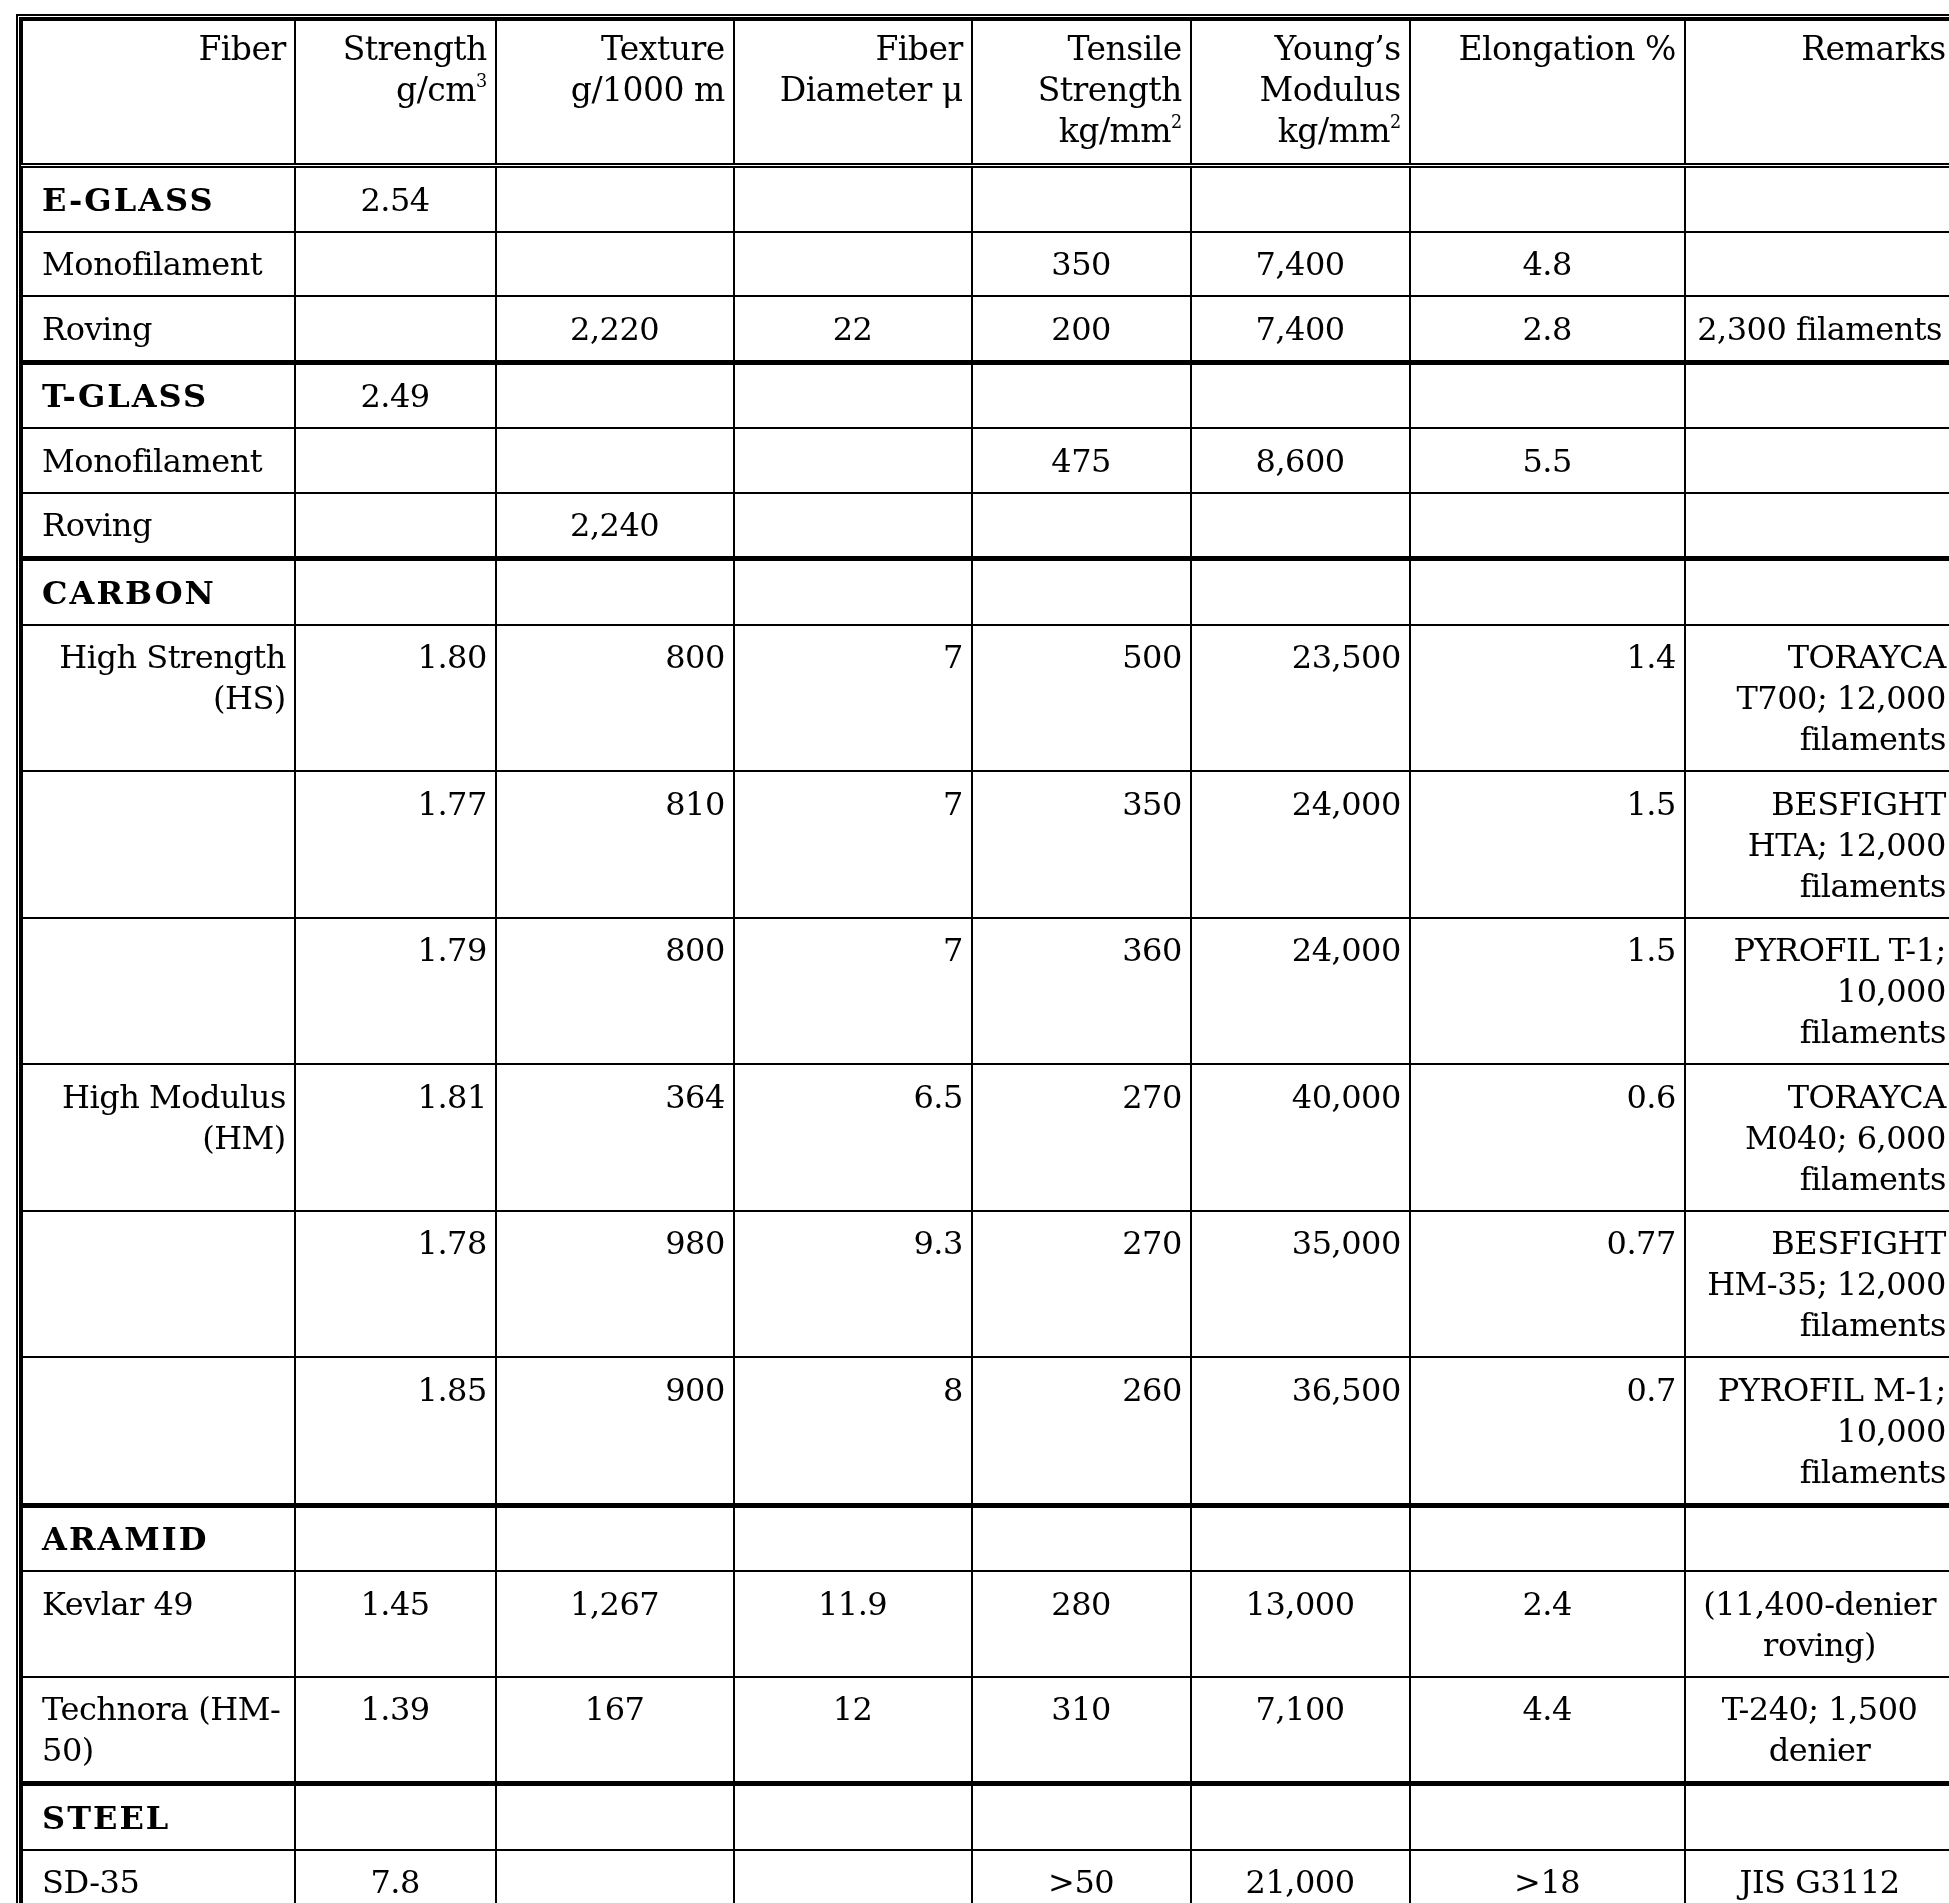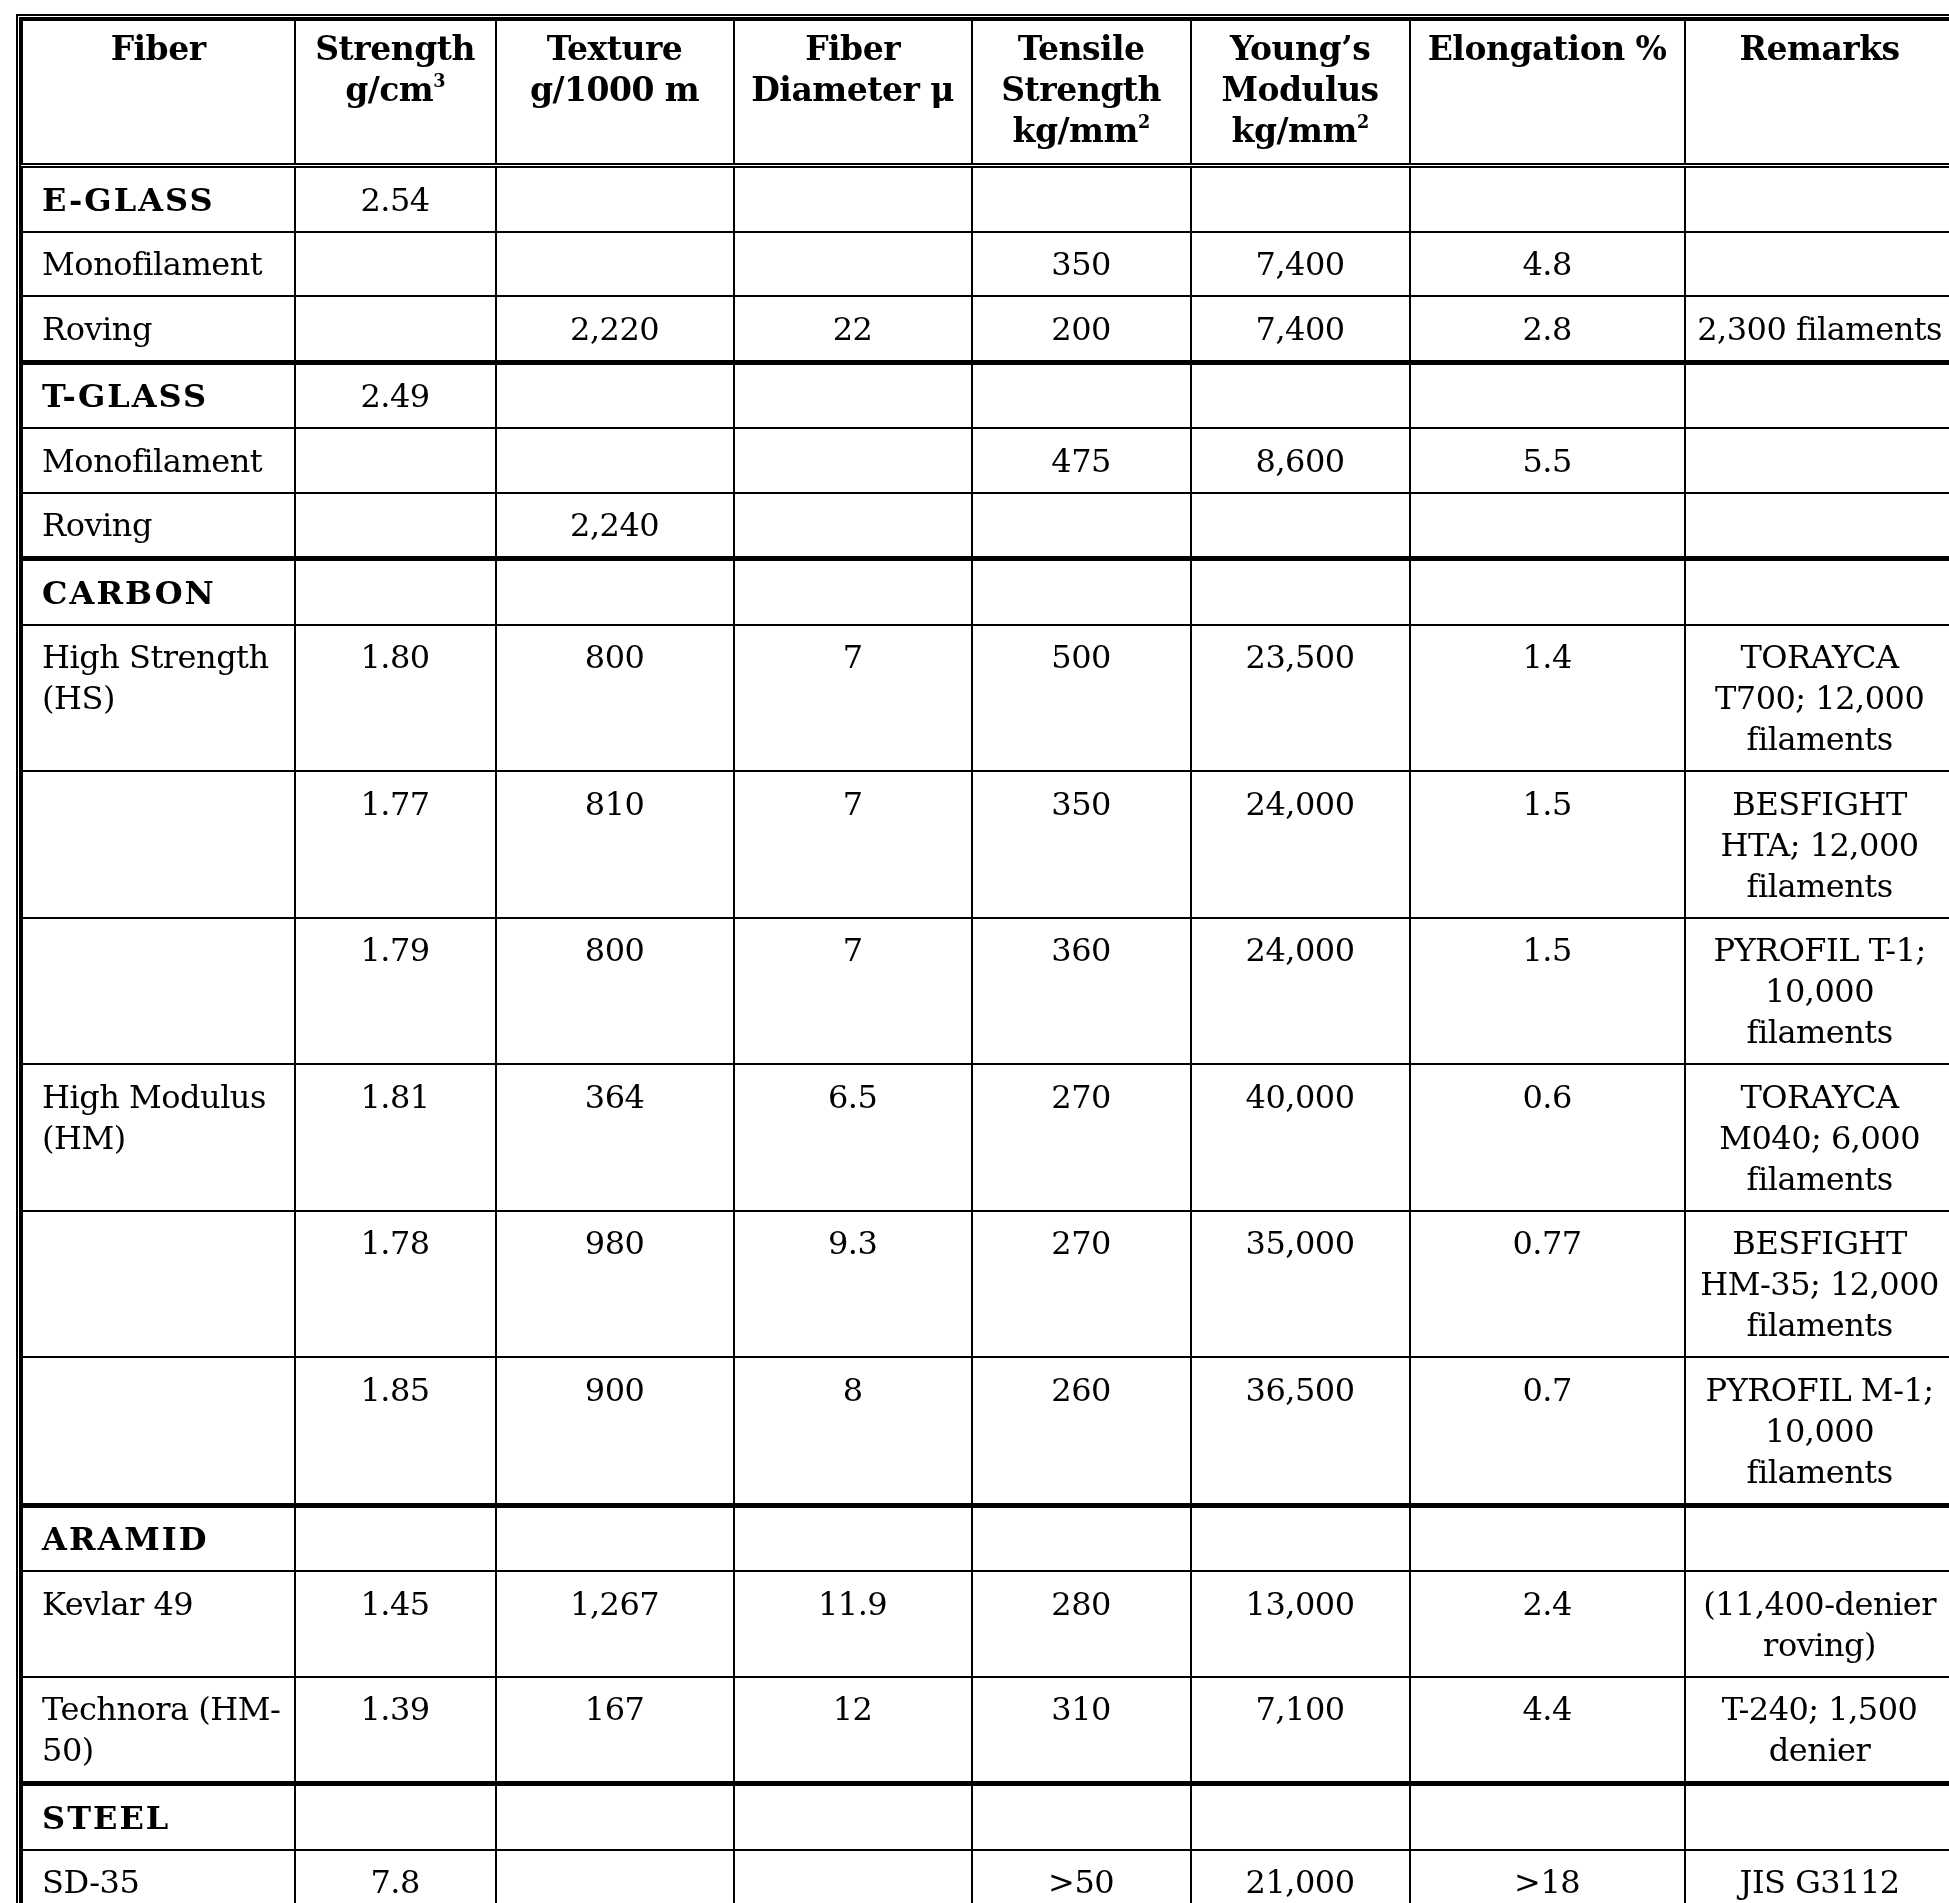--- a/index.html
+++ b/index.html
@@ -15,29 +15,29 @@
     font-size: 32px; color: #000;
   }
   col.c0 { width: 273px; } col.c1 { width: 201px; } col.c2 { width: 238px; }
   col.c3 { width: 238px; } col.c4 { width: 219px; } col.c5 { width: 219px; }
   col.c6 { width: 275px; } col.c7 { width: 270px; }
   th, td {
     border: 2.9px solid #000; vertical-align: top; padding: 11.7px 7.8px 9.8px 7.8px;
     line-height: 41px; letter-spacing: -0.5px;
   }
   th {
-    font-weight: bold; text-align: center; height: 125px; font-size: 33px;
+    font-weight: normal; text-align: right; height: 125px; font-size: 33px;
     border-bottom: 5.9px double #000; line-height: 41px; padding-top: 7.8px;
     transform-origin: center;
   }
   td { text-align: center; height: 37px; }
   td.label { text-align: left; padding-left: 19.5px; }
   tr.group td.label { font-weight: bold; letter-spacing: 2px; }
   tr.thick-top td { border-top: 5.9px solid #000; }
-  tr.tall td { height: 119px; }
+  tr.tall td { height: 119px; text-align: right; }
   tr.med td { height: 78px; margin-top: 34px; }
   sup { font-size: 17.6px; vertical-align: 13.7px; line-height: 0; }
 </style>
 </head>
 <body>
 
 <div class="wrap">
 <table>
   <colgroup>
     <col class="c0">

